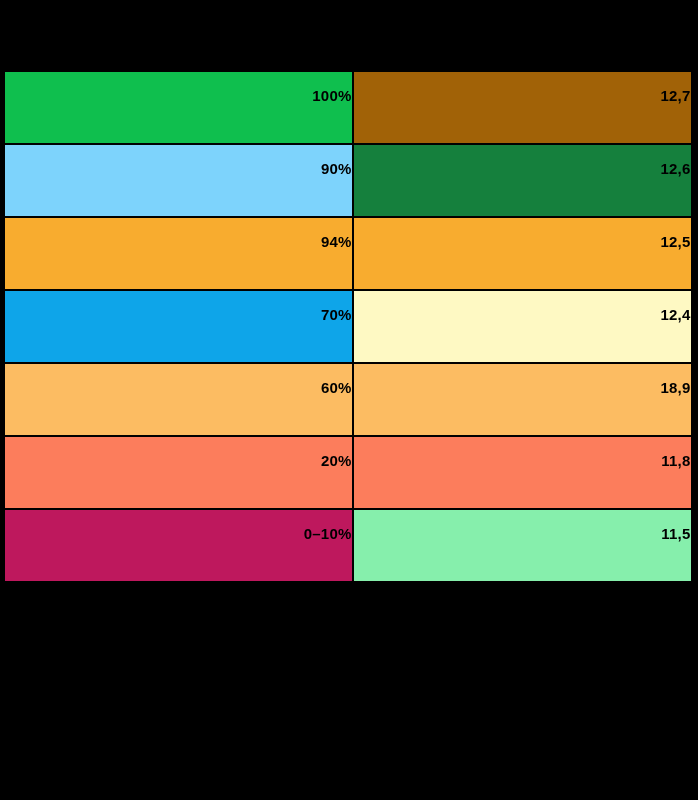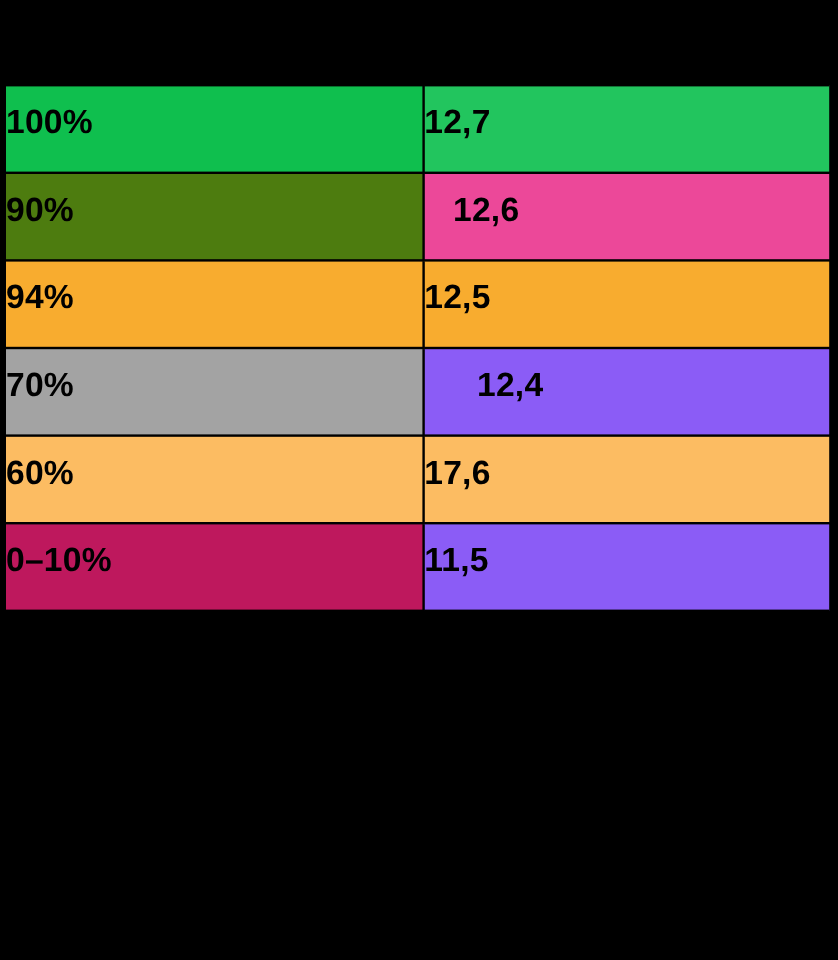--- a/index.html
+++ b/index.html
@@ -29,25 +29,25 @@
     border-left: 5px solid #000000;
     border-right: 6px solid #000000;
   }
 
   table.scale-table tr {
     height: 73px;
   }
 
   table.scale-table td {
     border: 2px solid #000000;
-    text-align: left;
+    text-align: right;
     vertical-align: top;
     padding: 0;
     color: #000000;
-    font-size: 28px;
+    font-size: 15px;
     font-weight: bold;
     letter-spacing: 0.2px;
     font-family: "Liberation Sans", sans-serif;
   }
 
   table.scale-table td .cell-text {
     display: block;
     padding-top: 16px;
     line-height: 1;
   }
@@ -63,59 +63,67 @@
     <colgroup>
       <col class="col-percent">
       <col class="col-value">
     </colgroup>
     <tbody id="scale-table-body">
 
     <tr>
           <td style="background-color: rgb(15, 191, 78);">
             <span class="cell-text">100%</span>
           </td>
-          <td style="background-color: #22c55e;">
+          <td style="background-color: #a16207;">
             <span class="cell-text">12,7</span>
           </td>
         </tr>
         <tr>
-          <td style="background-color: #4d7c0f;">
+          <td style="background-color: #7dd3fc;">
             <span class="cell-text">90%</span>
           </td>
-          <td style="background-color: #ec4899; padding-left: 24px;">
+          <td style="background-color: #15803d; padding-left: 24px;">
             <span class="cell-text">12,6</span>
           </td>
         </tr>
         <tr>
           <td style="background-color: rgb(248, 172, 47);">
             <span class="cell-text">94%</span>
           </td>
           <td style="background-color: rgb(248, 172, 47);">
             <span class="cell-text">12,5</span>
           </td>
         </tr>
         <tr>
-          <td style="background-color: #a3a3a3; margin-top: 47px;">
+          <td style="background-color: #0ea5e9; margin-top: 47px;">
             <span class="cell-text">70%</span>
           </td>
-          <td style="background-color: #8b5cf6; padding-left: 44px;">
+          <td style="background-color: #fef9c3; padding-left: 44px;">
             <span class="cell-text">12,4</span>
           </td>
         </tr>
         <tr>
           <td style="background-color: rgb(252, 188, 98);">
             <span class="cell-text">60%</span>
           </td>
           <td style="background-color: rgb(252, 188, 98);">
-            <span class="cell-text">17,6</span>
+            <span class="cell-text">18,9</span>
+          </td>
+        </tr>
+        <tr>
+          <td style="background-color: rgb(252, 125, 92);">
+            <span class="cell-text">20%</span>
+          </td>
+          <td style="background-color: rgb(252, 125, 92);">
+            <span class="cell-text">11,8</span>
           </td>
         </tr>
         <tr>
           <td style="background-color: #be185d;">
             <span class="cell-text">0–10%</span>
           </td>
-          <td style="background-color: #8b5cf6;">
+          <td style="background-color: #86efac;">
             <span class="cell-text">11,5</span>
           </td>
         </tr>
       </tbody>
   </table>
 </div>
 
 </body></html>

